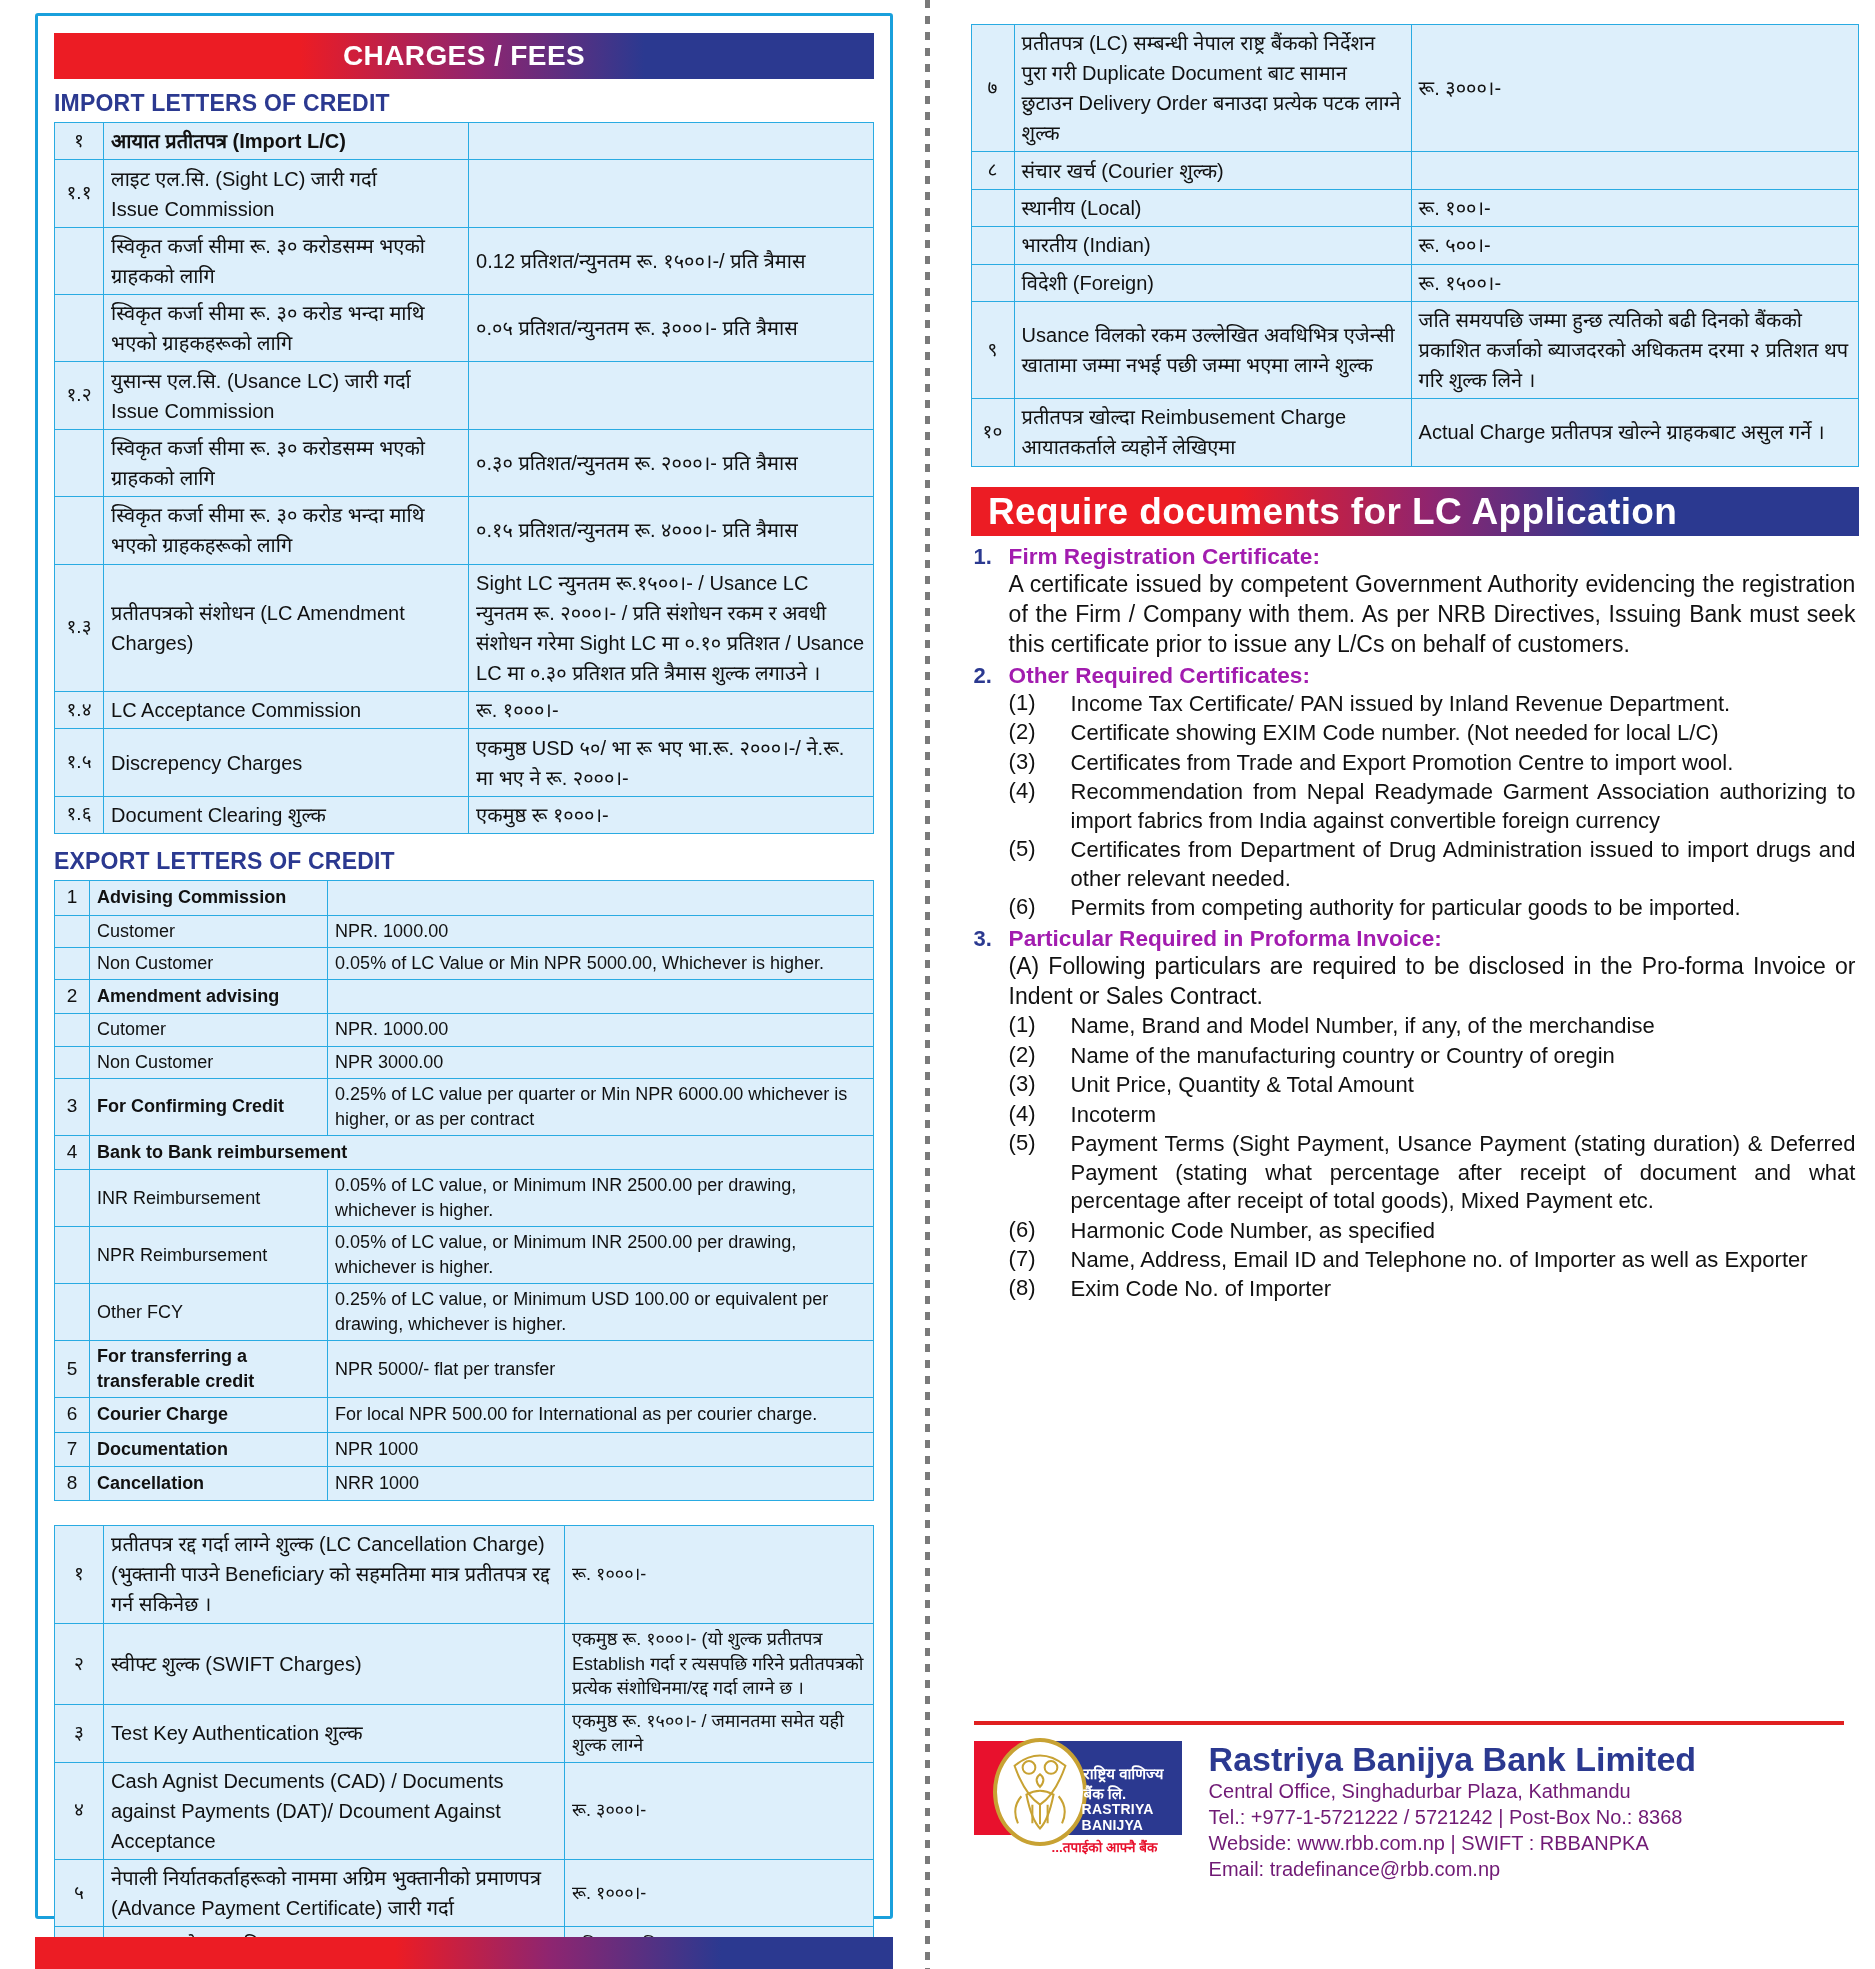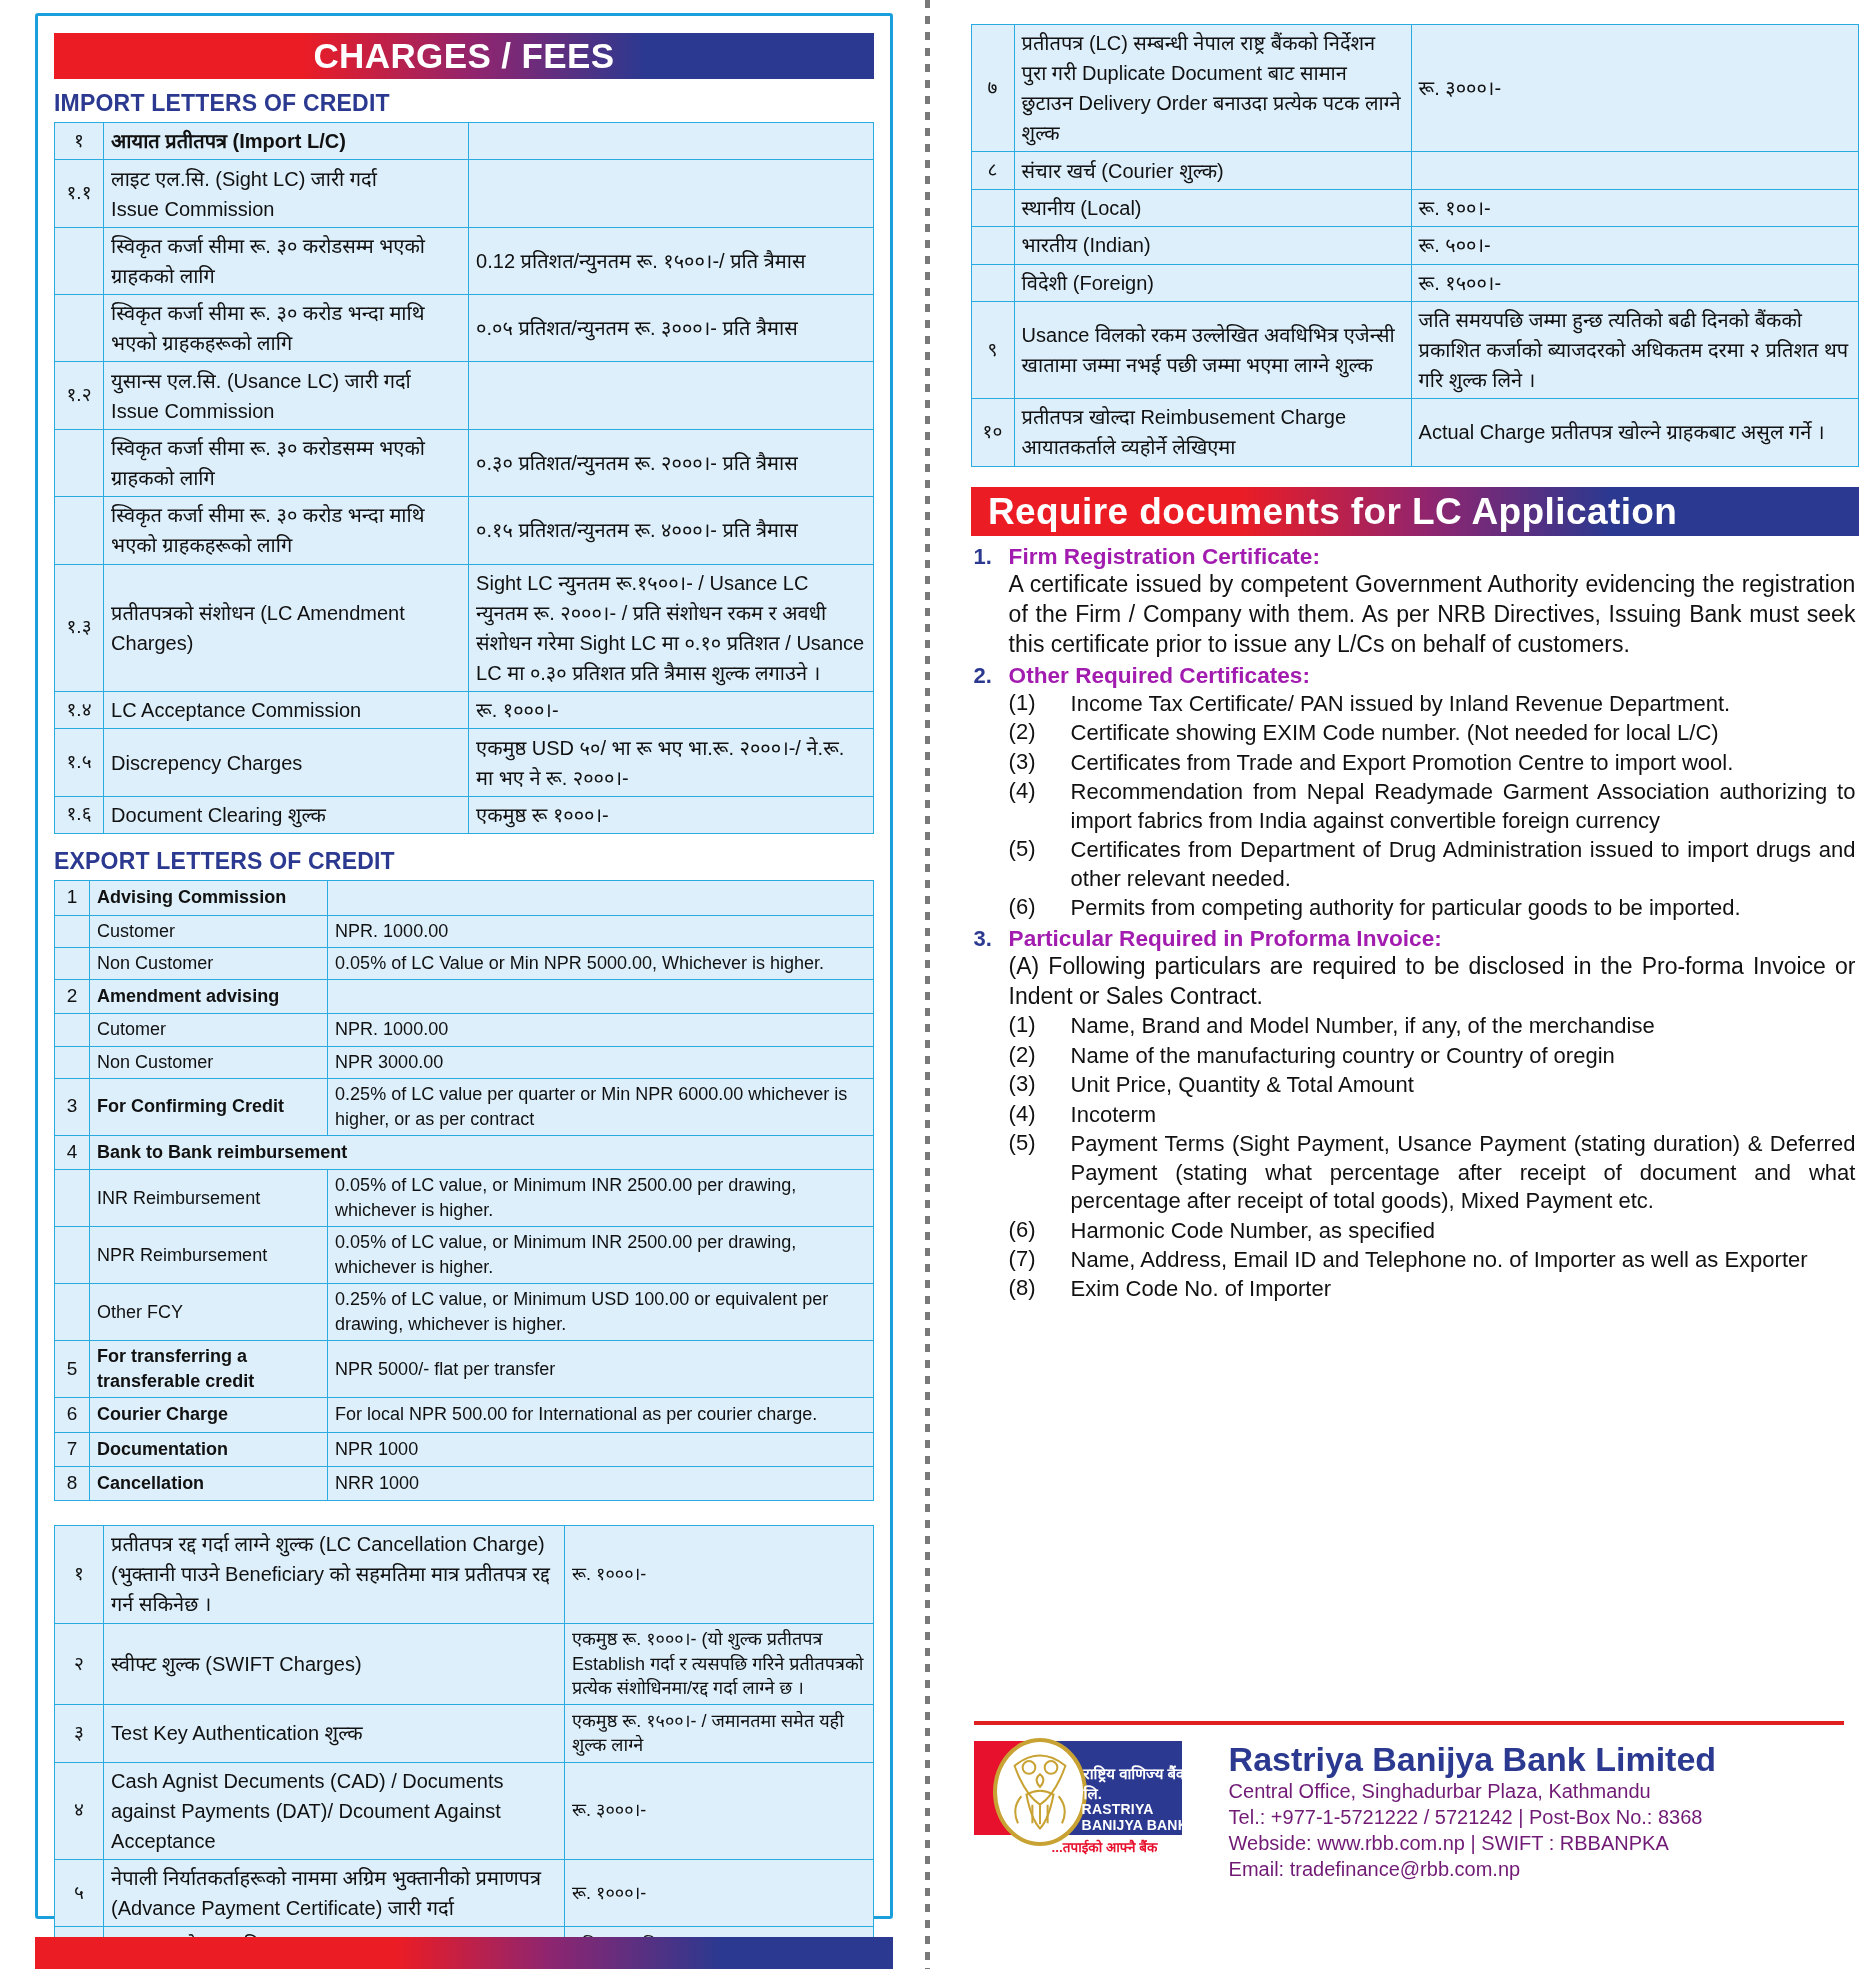--- a/index.html
+++ b/index.html
@@ -52,42 +52,42 @@
   .req-item{display:flex;margin-top:1.6px;}
   .req-num{width:35px;flex:0 0 35px;font-weight:bold;color:#2b3990;font-size:22px;}
   .req-head{font-weight:bold;color:#a21caf;font-size:22.6px;}
   .req-body{font-size:23px;line-height:1.30;color:#111;text-align:justify;}
   .sub-item{display:flex;margin-top:0.8px;}
   .sub-num{width:62px;flex:0 0 62px;font-size:22px;color:#111;}
   .sub-text{font-size:22px;line-height:1.30;color:#111;text-align:justify;flex:1;}
 
   
   .footer-rule{height:4px;background:#e02020;}
-  .logo-box{position:relative;width:208px;height:121px;flex:0 0 208px;padding-left:20px;}
+  .logo-box{position:relative;width:208px;height:121px;flex:0 0 208px;}
   .logo-red{position:absolute;left:0;top:0;width:57px;height:94px;background:#e8112d;}
   .logo-blue{position:absolute;left:57px;top:0;width:151px;height:94px;background:#2b3990;}
   .logo-oval{position:absolute;left:19px;top:-3.2px;width:86px;height:100px;border-radius:50%;
              background:#fff;border:4px solid #c8a233;}
   .logo-np{position:absolute;left:110px;top:22px;color:#fff;font-size:15px;font-weight:bold;}
   .logo-en{position:absolute;left:108px;top:60px;color:#fff;font-size:14px;font-weight:bold;letter-spacing:0.2px;}
   .logo-tag{position:absolute;left:78px;top:97px;color:#e8112d;font-size:13.5px;font-weight:bold;}
   .bank-name{color:#2b3990;font-weight:bold;font-size:34px;line-height:1.08;}
   .bank-line{font-size:20px;color:#701a75;line-height:1.30;}
   .bottom-left{position:absolute;left:35px;bottom:0;width:858px;height:32px;
      background:linear-gradient(to right,#ec1c24 0%,#ec1c24 42%,#8e2570 60%,#2b3990 80%,#2b3990 100%);}
 </style>
 </head>
 <body>
 
 <div class="page">
 
   <div class="left-panel">
     <div class="left-inner">
 
-      <div class="banner center" style="margin:17.5px 16px 0 16px;height:46px;font-size:35px;">
+      <div class="banner center" style="margin:17.5px 16px 0 16px;height:46px;font-size:28px;">
         <span>CHARGES / FEES</span>
       </div>
 
       <div class="sec-head" style="margin:11px 0 4.8px 16px;">IMPORT LETTERS OF CREDIT</div>
 
       <div style="margin:0 16px;">
         <table class="fee">
           <colgroup>
               <col style="width:49px">
               <col style="width:365px">

